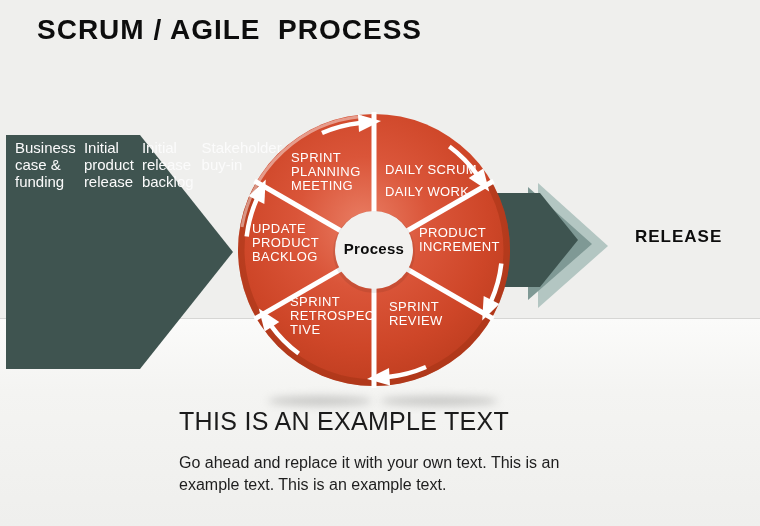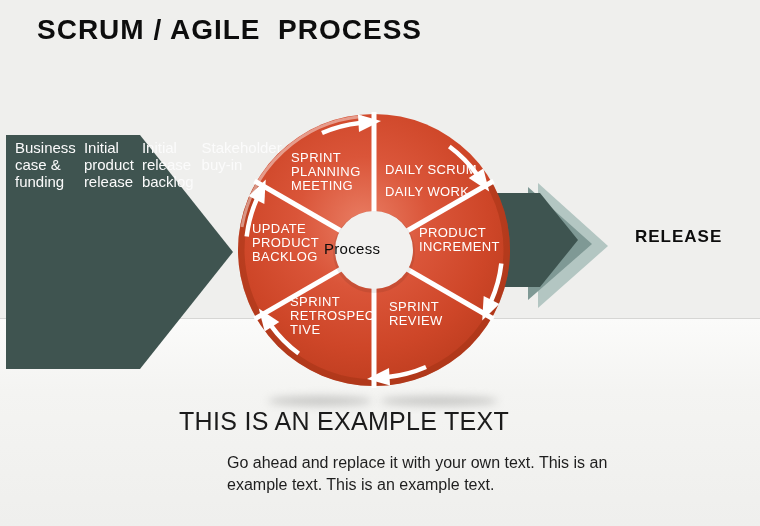--- a/index.html
+++ b/index.html
@@ -27,34 +27,34 @@
   }
   .panel-item{
     color:#fbfbfb;font-size:15px;line-height:17px;white-space:pre-line;
   }
   .seg-label{
     position:absolute;color:#ffffff;font-size:13px;font-weight:400;
     letter-spacing:0.4px;line-height:14px;white-space:pre-line;
   }
   .seg-label.daily{line-height:22px;}
   .process-label{
-    position:absolute;left:324px;top:240px;width:100px;text-align:left;
-    color:#0c0c0c;font-size:15px;font-weight:400;letter-spacing:0.3px;
+    position:absolute;left:324px;top:240px;width:100px;text-align:center;
+    color:#0c0c0c;font-size:15px;font-weight:700;letter-spacing:0.3px;
   }
   .release-label{
     position:absolute;left:627px;top:227px;
     color:#0d0d0d;font-size:17px;font-weight:700;letter-spacing:1px;margin-left:8px;
   }
   .example-heading{
     position:absolute;left:179px;top:407px;
     color:#1b1b1b;font-size:25px;font-weight:400;letter-spacing:0.3px;text-align:right;
   }
   .example-body{
     position:absolute;left:179px;top:452px;width:420px;
-    color:#1e1e1e;font-size:16px;line-height:22px;white-space:pre-line;margin-left:48px;
+    color:#1e1e1e;font-size:16px;line-height:22px;white-space:pre-line;
   }
   .wheel-shadow{
     position:absolute;height:10px;border-radius:50%;
     background:#9d9d9b;opacity:0.5;filter:blur(4px);
   }
   .ws-left{left:268px;top:396px;width:104px;}
   .ws-right{left:380px;top:396px;width:118px;}
   svg{position:absolute;display:block;}
   .svg-left-arrow{left:6px;top:134px;}
   .svg-chevrons{left:490px;top:175px;}

